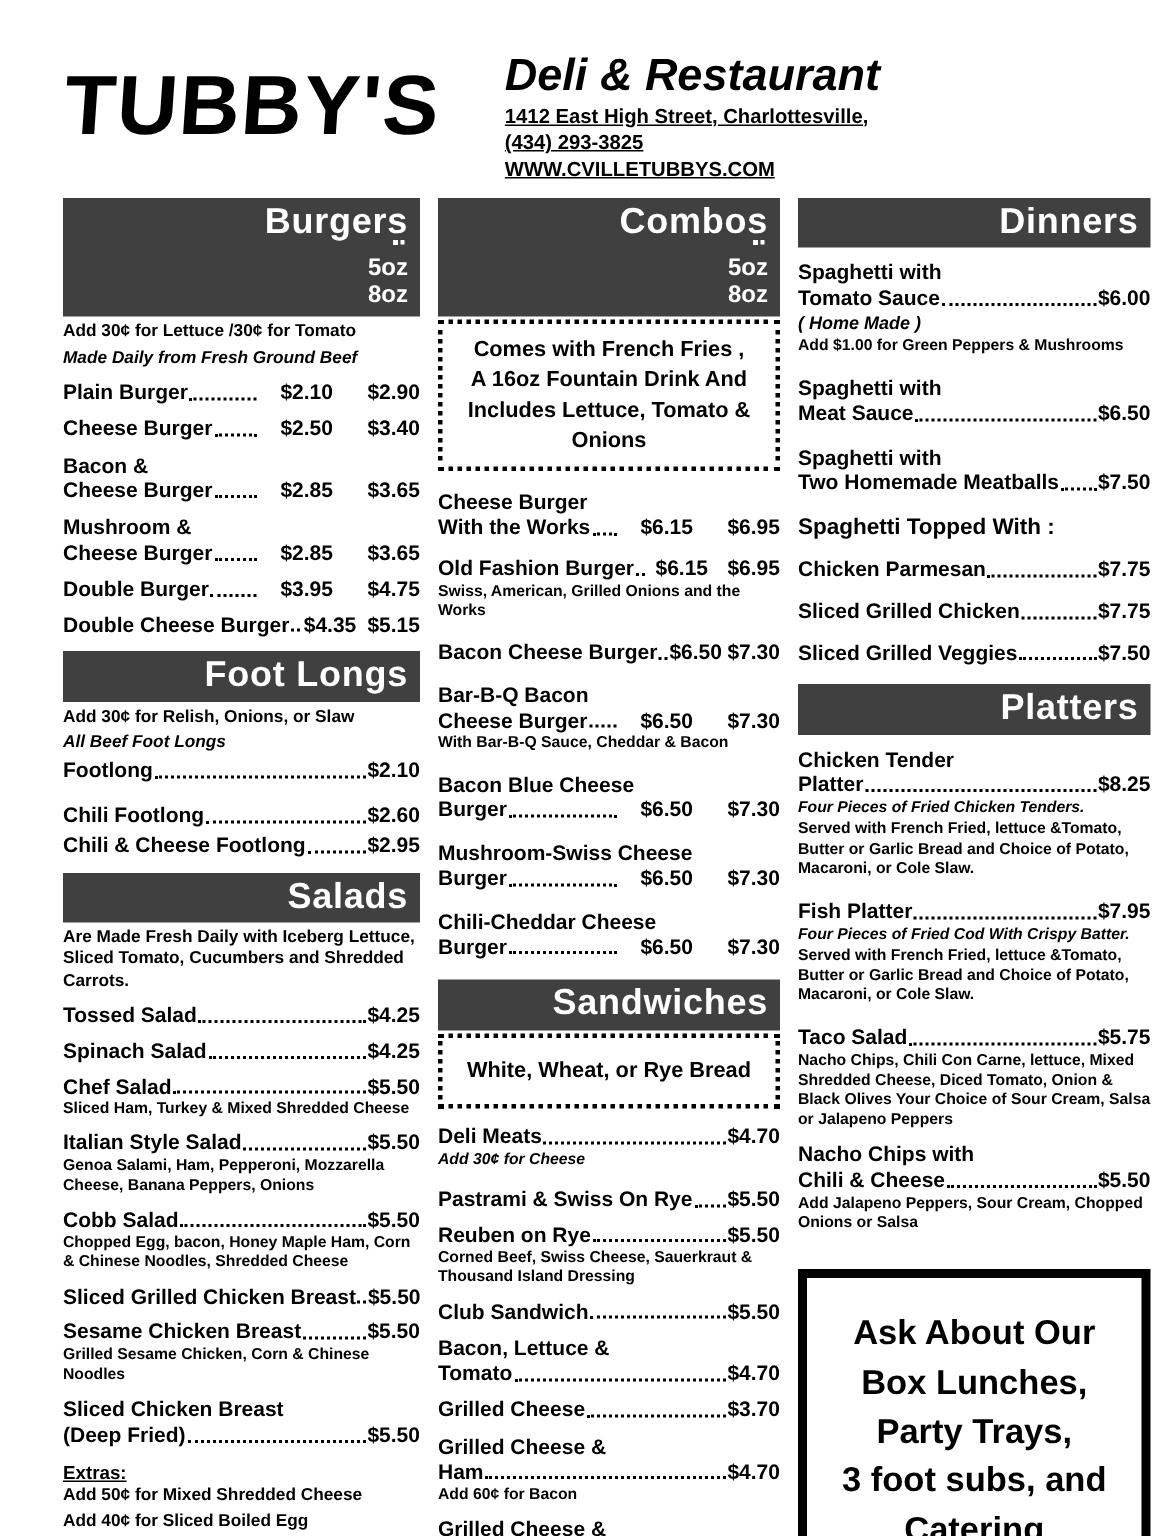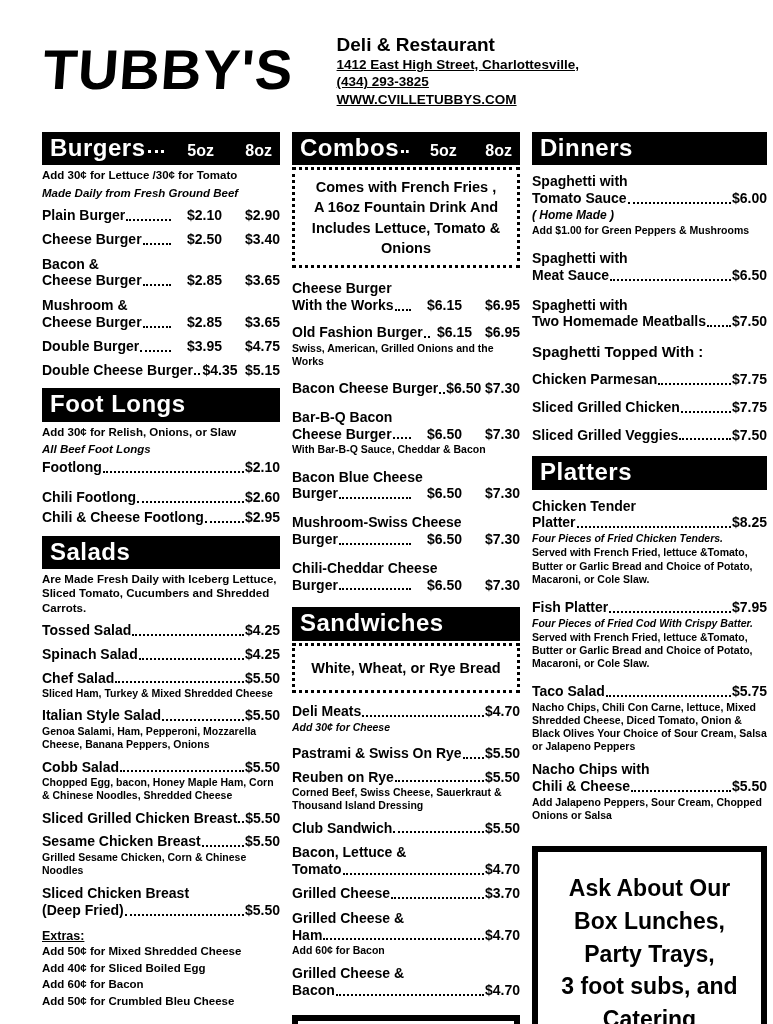--- a/index.html
+++ b/index.html
@@ -3,27 +3,27 @@
 <meta charset="utf-8">
 <style>
   * { margin:0; padding:0; box-sizing:border-box; }
   html,body { width:773px; height:1024px; overflow:hidden; background:#fff; color:#000;
     font-family:"Liberation Sans", sans-serif; }
   .page { width:773px; height:1024px; padding:28px 6px 0 42px; position:relative; }
 
   .hdr { display:flex; height:98px; margin-bottom:6px; }
   .logo { font-size:56px; font-weight:bold; letter-spacing:1px; line-height:1; margin-top:14px; transform:skewX(-4deg); }
   .hinfo { margin-left:44px; margin-top:6px; }
-  .hname { font-size:19px; font-weight:bold; line-height:1.15; }
+  .hname { font-size:30px; font-weight:bold; line-height:1.15;font-style:italic; }
   .hline { font-size:13.5px; font-weight:bold; line-height:1.3;text-decoration:underline; }
 
   .cols { display:flex; gap:12px; }
   .c1 { width:238px; } .c2 { width:228px; } .c3 { width:241px; }
 
-  .bar { background:#000000; color:#fff; display:flex; align-items:flex-end; padding:3px 8px 5px 8px; }
+  .bar { background:#404040; color:#fff; display:flex; align-items:flex-end; padding:3px 8px 5px 8px;flex-direction:column; }
   .bt { font-size:24px; font-weight:bold; line-height:1.05; letter-spacing:.5px; white-space:nowrap; }
   .blead { flex:1; border-bottom:3px dotted #fff; margin:0 2px 7px 2px; min-width:8px; }
   .bs { font-size:16px; font-weight:bold; }
   .s1 { width:48px; text-align:right; } .s2 { width:58px; text-align:right; }
 
   .note { font-size:11.5px; font-weight:bold; line-height:1.25; margin-top:3px; }
   .i { font-style:italic; }
 
   .row { display:flex; align-items:flex-end; font-size:14px; font-weight:bold; line-height:1.2; margin-top:7px; }
   .row.cont { margin-top:0; }

